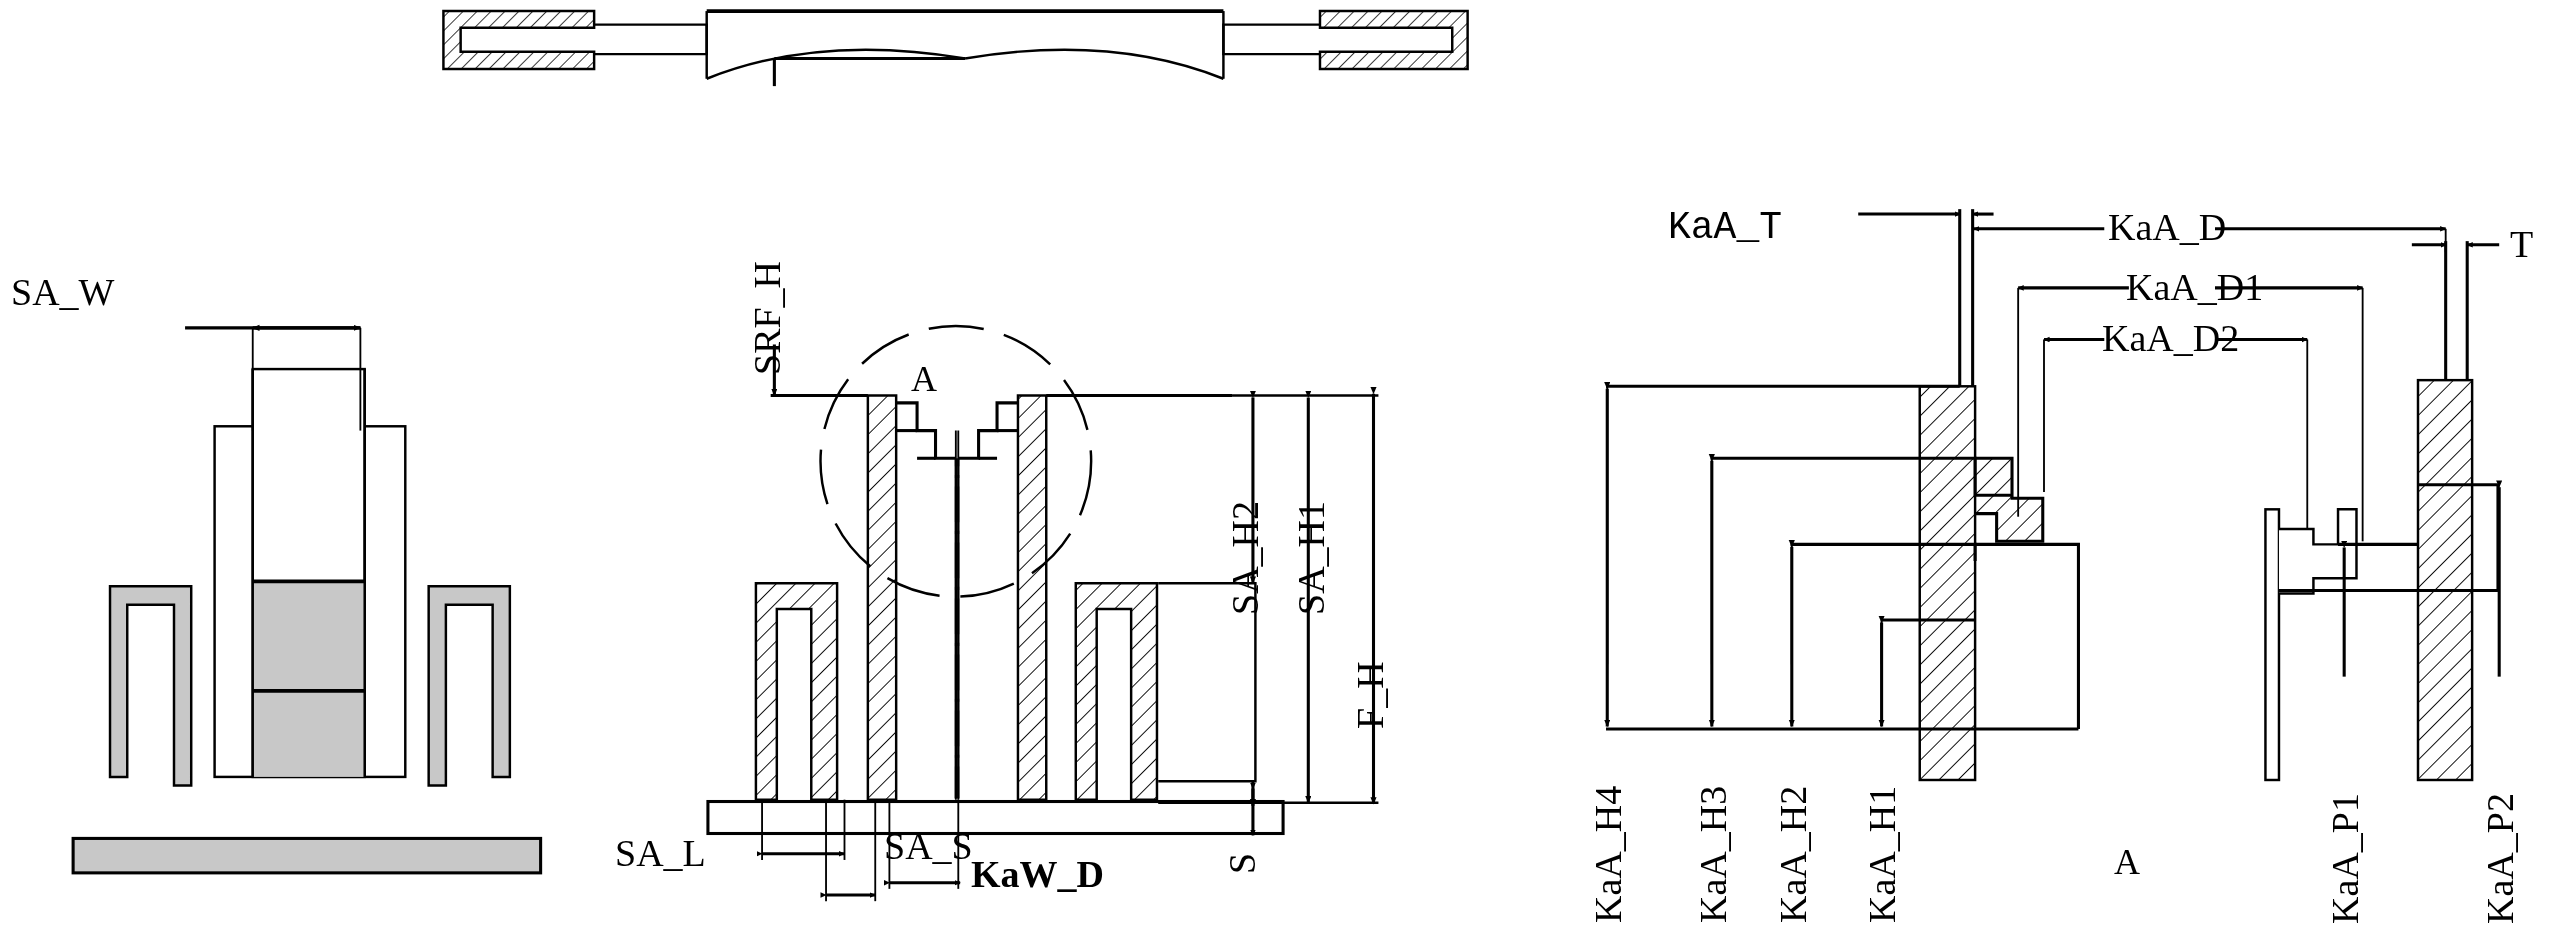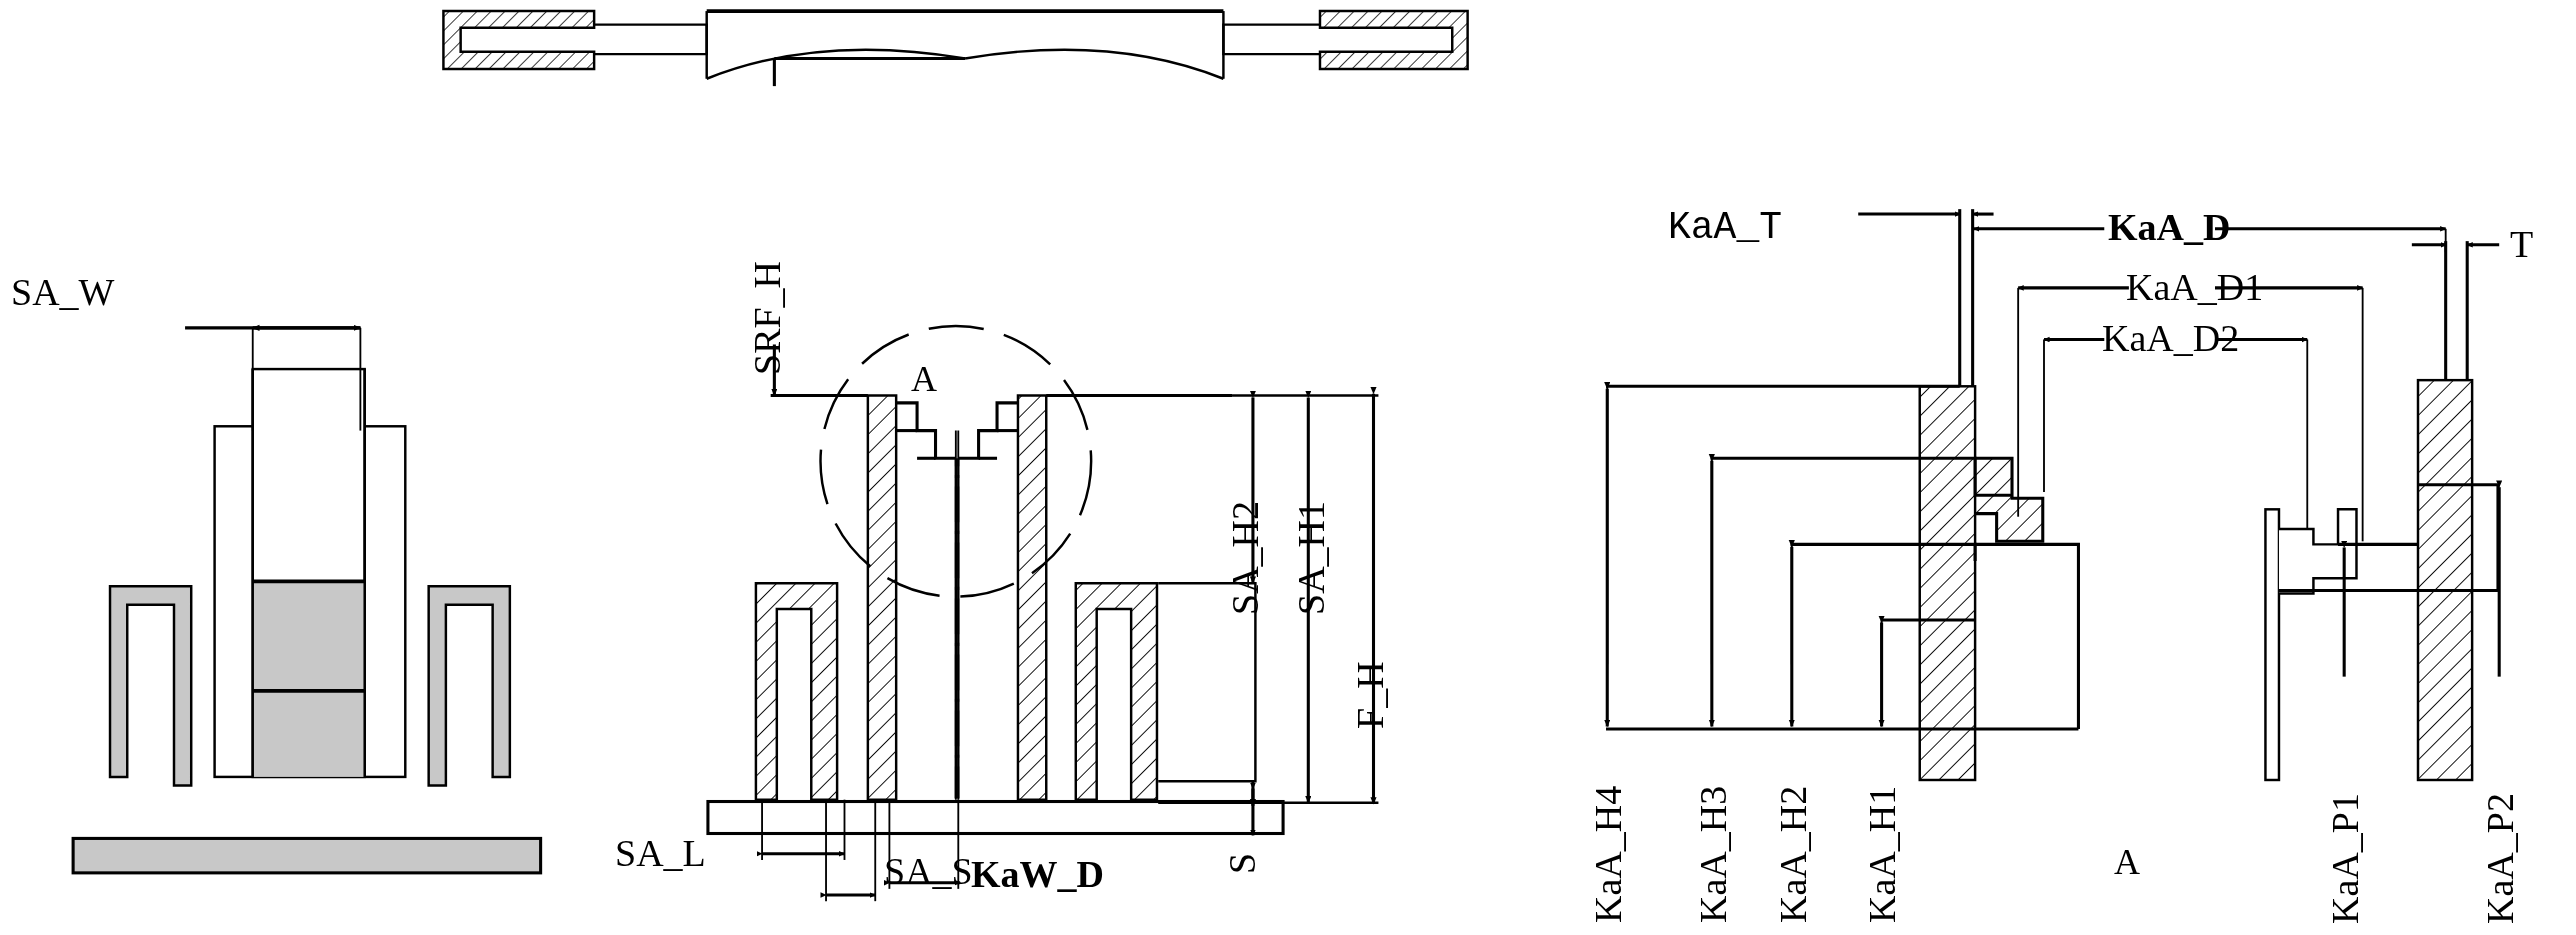--- a/index.html
+++ b/index.html
@@ -214,26 +214,26 @@
   </svg>
 
   <div class="lbl h" style="left:11px;top:273px;">SA_W</div>
 
   <div class="lbl v" style="left:748px;top:375px;">SRF_H</div>
   <div class="lbl sm" style="left:911px;top:361px;">A</div>
   <div class="lbl v" style="left:1226px;top:615px;">SA_H2</div>
   <div class="lbl v" style="left:1292px;top:615px;">SA_H1</div>
   <div class="lbl v" style="left:1351px;top:729px;">F_H</div>
   <div class="lbl h" style="left:615px;top:834px;">SA_L</div>
-  <div class="lbl h" style="left:884px;top:852px;">SA_S</div>
+  <div class="lbl h" style="left:884px;top:827px;">SA_S</div>
   <div class="lbl h" style="left:971px;top:855px;font-weight:bold;">KaW_D</div>
   <div class="lbl v" style="left:1223px;top:874px;">S</div>
 
   <div class="lbl h" style="left:1668px;top:209px;font-family:Liberation Mono, monospace;">KaA_T</div>
-  <div class="lbl h" style="left:2108px;top:208px;font-weight:bold;">KaA_D</div>
+  <div class="lbl h" style="left:2108px;top:208px;">KaA_D</div>
   <div class="lbl h" style="left:2126px;top:268px;font-family:Liberation Serif, serif;">KaA_D1</div>
   <div class="lbl h" style="left:2102px;top:319px;font-family:Liberation Serif, serif;">KaA_D2</div>
   <div class="lbl h" style="left:2510px;top:225px;">T</div>
   <div class="lbl v" style="left:1589px;top:923px;">KaA_H4</div>
   <div class="lbl v" style="left:1694px;top:923px;">KaA_H3</div>
   <div class="lbl v" style="left:1774px;top:923px;">KaA_H2</div>
   <div class="lbl v" style="left:1863px;top:923px;">KaA_H1</div>
   <div class="lbl v" style="left:2326px;top:924px;">KaA_P1</div>
   <div class="lbl v" style="left:2481px;top:924px;">KaA_P2</div>
   <div class="lbl sm" style="left:2114px;top:844px;">A</div>

